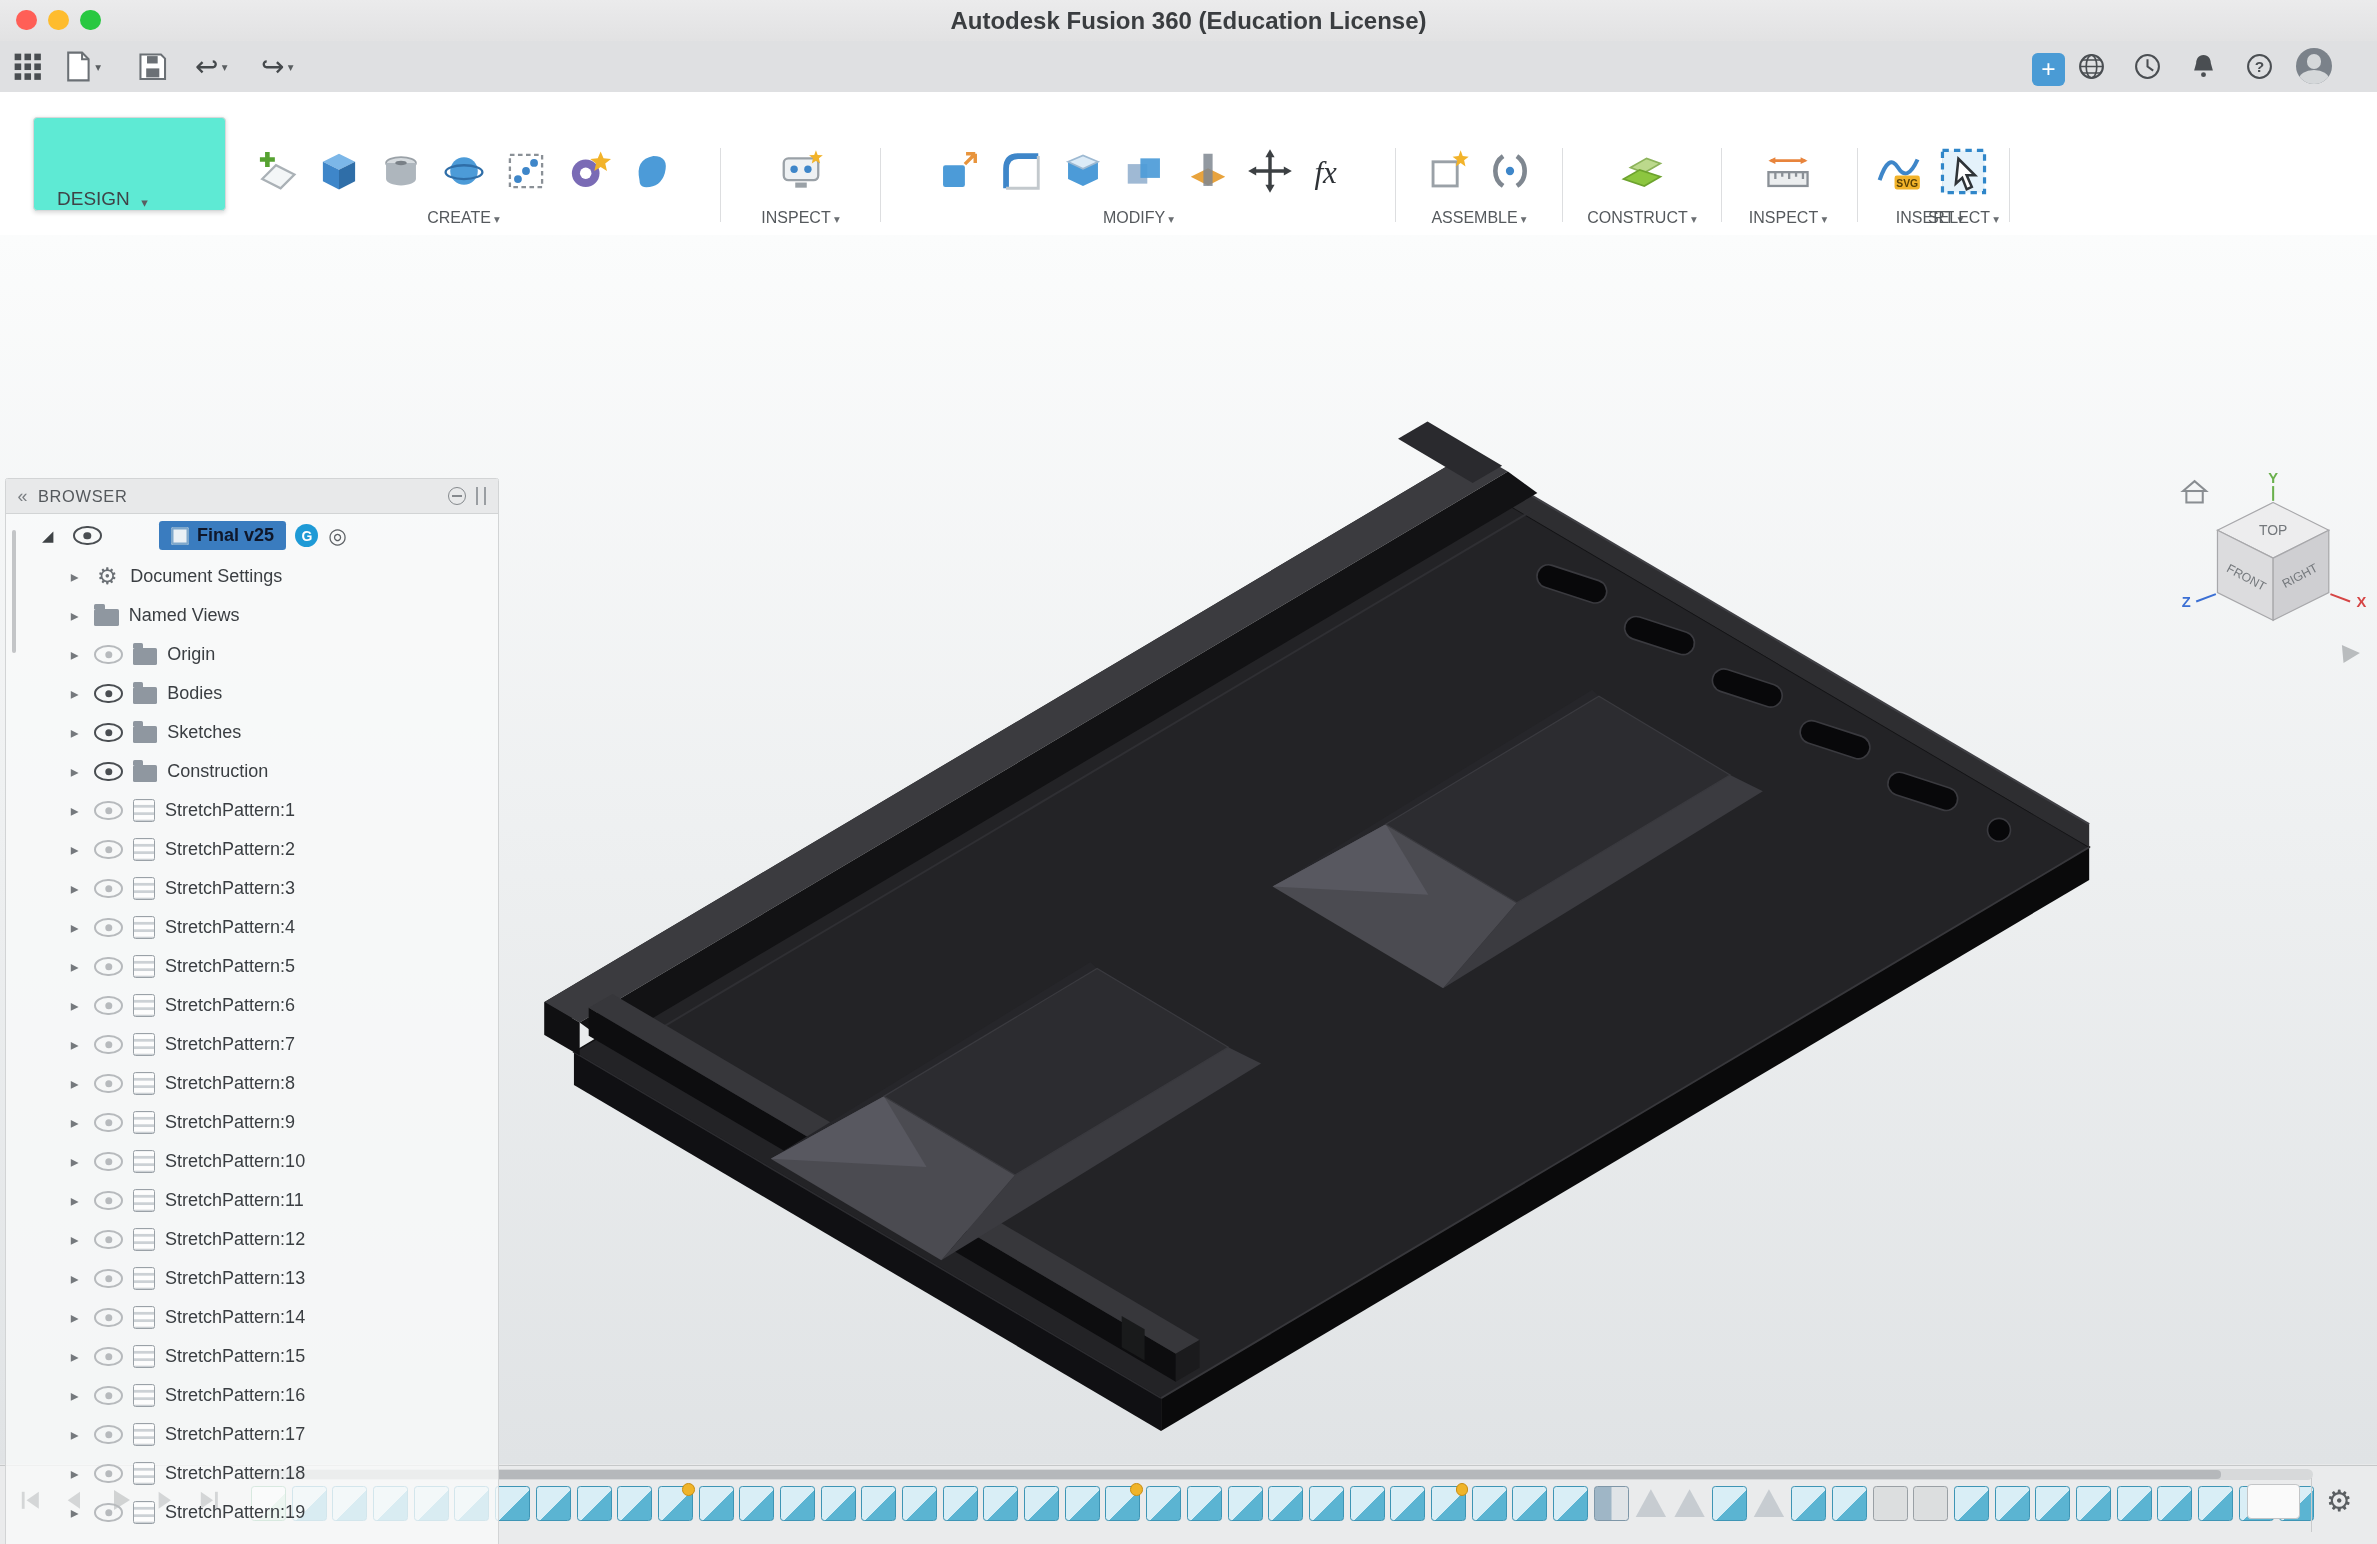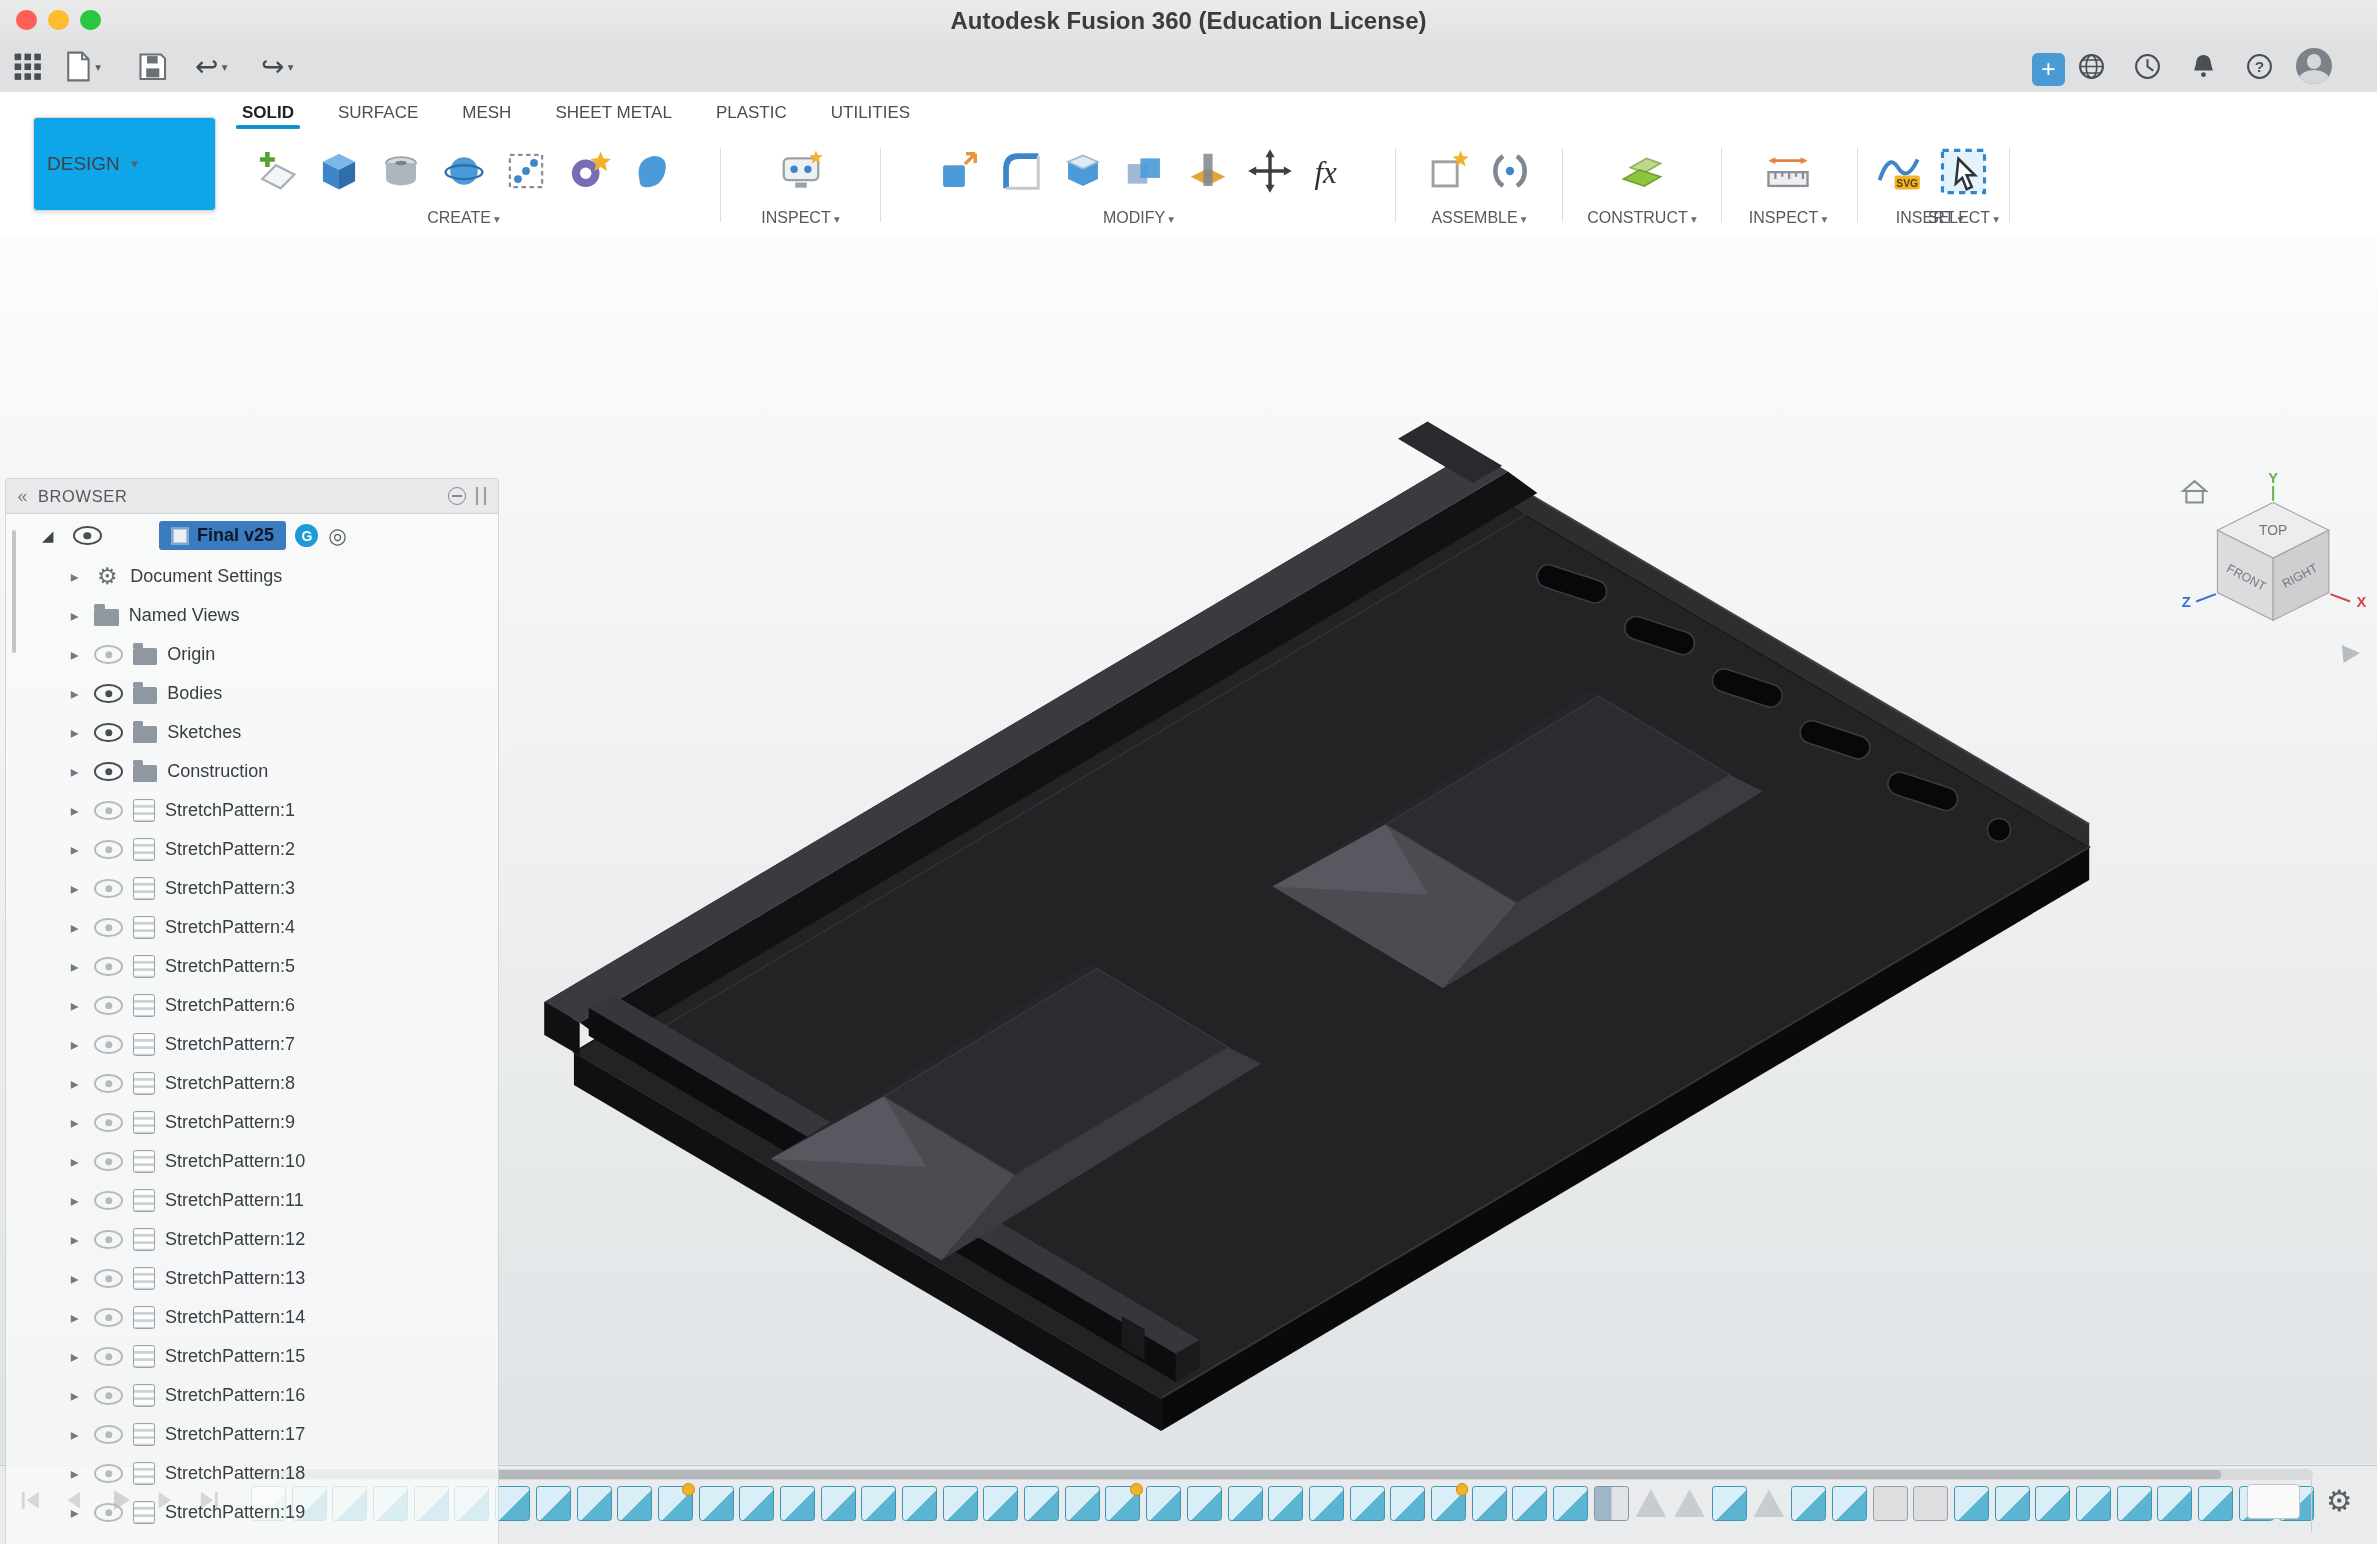--- a/index.html
+++ b/index.html
@@ -26,22 +26,22 @@
   .tabstrip .tlabel{font-size:19.7px;color:#3b3f42;}
   .closex{position:absolute;right:13px;top:6.6px;font-size:24.6px;color:#696d70;line-height:29.5px;}
   .plusbtn{position:absolute;left:2032px;top:11.5px;width:33px;height:33px;border-radius:5.7px;background:#4a9bd5;
            color:#fff;font-size:24.6px;display:flex;align-items:center;justify-content:center;}
   .avatar{position:absolute;left:2296px;top:7.4px;width:36px;height:36px;border-radius:50%;background:#7b828a;overflow:hidden;}
   .avatar::before{content:"";position:absolute;left:10.7px;top:5.7px;width:14.8px;height:14.8px;border-radius:50%;background:#d5d8da;}
   .avatar::after{content:"";position:absolute;left:3.3px;top:22px;width:29.5px;height:18px;border-radius:50%;background:#d5d8da;}
 
   
   .ribbon{left:0;top:92px;width:2377px;height:144px;background:#ffffff;border-bottom:0.8px solid #cfd0d2;}
-  .designbox{position:absolute;left:33px;top:24.6px;width:168px;height:92px;background:#0ea5e9;border:0.8px solid #d6d8d9;
-             border-radius:4.1px;box-shadow:0 1.6px 4.1px rgba(0,0,0,.14);display:flex;align-items:center;padding-left:13px;
+  .designbox{position:absolute;left:33px;top:24.6px;width:168px;height:92px;background:#5eead4;border:0.8px solid #d6d8d9;
+             border-radius:4.1px;box-shadow:0 1.6px 4.1px rgba(0,0,0,.14);display:flex;align-items:flex-end;padding-left:23px;
              font-size:19px;color:#3f4347;}
   .designbox::after{content:"▾";font-size:13px;color:#5a5e61;margin-left:11.5px;}
   .rtabs{position:absolute;left:220px;top:0;height:41px;display:flex;align-items:center;}
   .rtab{position:relative;padding:0 22px;font-size:17px;color:#4a4e52;}
   .rtab.active{color:#202326;font-weight:bold;}
   .rtab.active::after{content:"";position:absolute;left:16.4px;right:16.4px;bottom:-6.6px;height:4.1px;background:#128fd0;border-radius:1.6px;}
   .rgroup{position:absolute;top:46px;height:95px;display:flex;flex-direction:column;align-items:center;justify-content:flex-start;}
   .ricons{display:flex;align-items:center;gap:16.4px;height:69px;}
   .rlabel{font-size:16px;color:#55595d;margin-top:1.6px;white-space:nowrap;}
   .rlabel::after{content:" ▾";font-size:11.5px;color:#6a6e72;}
@@ -185,28 +185,20 @@
     </svg>
   </span>
   <span class="avatar"></span>
 </div>
 
 <div class="abs ribbon">
   <div class="designbox">
     <span>DESIGN</span>
   </div>
 
-  <div class="rtabs">
-    <span class="rtab active">SOLID</span>
-    <span class="rtab">SURFACE</span>
-    <span class="rtab">MESH</span>
-    <span class="rtab">SHEET METAL</span>
-    <span class="rtab">PLASTIC</span>
-    <span class="rtab">UTILITIES</span>
-  </div>
 
   <div class="rgroup" style="left:223px;width:481px">
     <div class="ricons">
       <span><svg width="46" height="46" viewBox="0 0 40 40">
         <polygon points="8,27 20,15 36,23 24,35" fill="#f3f6f7" stroke="#aab1b6" stroke-width="2"></polygon>
         <path d="M6 10 h13 M12.5 3.5 v13" stroke="#56a231" stroke-width="4"></path>
           </svg></span>
       <span><svg width="46" height="46" viewBox="0 0 40 40">
         <polygon points="20,5 34,12 20,19 6,12" fill="#7cb7e8"></polygon>
         <polygon points="6,12 20,19 20,36 6,29" fill="#3e86c9"></polygon>

